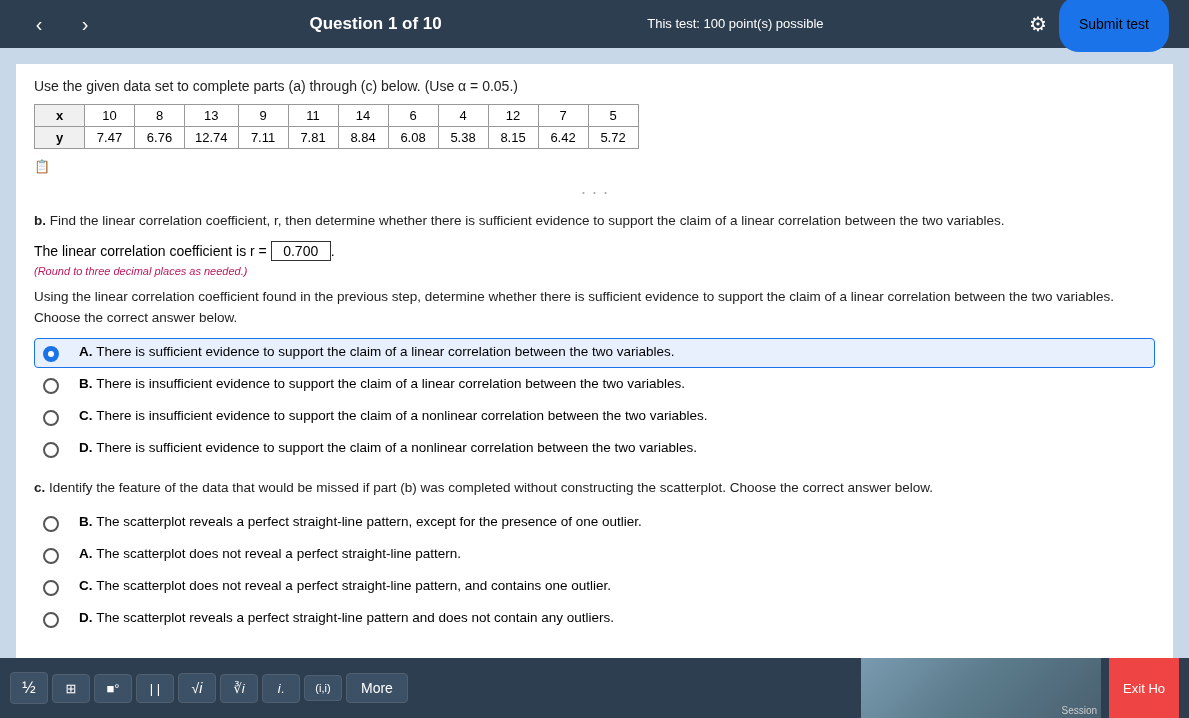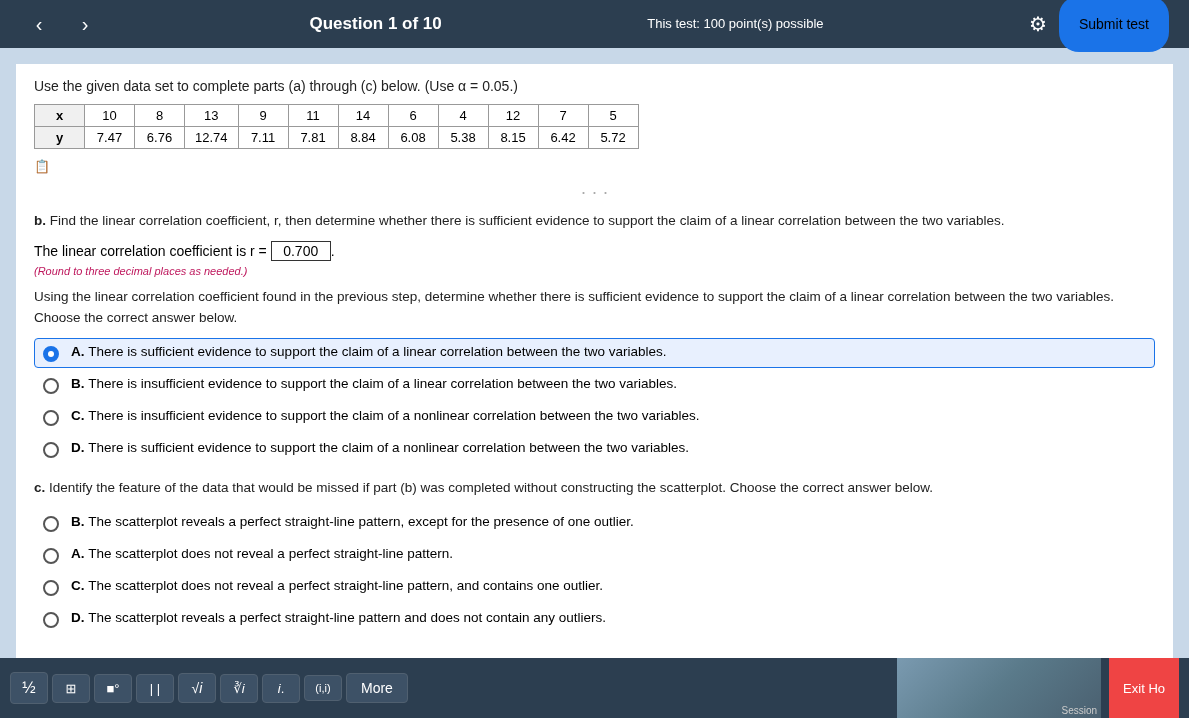--- a/index.html
+++ b/index.html
@@ -147,21 +147,21 @@
 
     
     .options-list {
       list-style: none;
       margin: 0;
       padding: 0;
     }
     .option-item {
       display: flex;
       align-items: flex-start;
-      gap: 12px;
+      gap: 20px;
       font-size: 13.5px;
       padding: 5px 8px;
       margin-bottom: 2px;
       border-radius: 4px;
       cursor: pointer;
     }
     .option-item.selected {
       background: #e8f0fe;
       border: 1.5px solid #1a73e8;
     }
@@ -232,21 +232,21 @@
       padding: 6px 14px;
       font-size: 14px;
       cursor: pointer;
     }
     .toolbar-right {
       display: flex;
       align-items: center;
       gap: 8px;
     }
     .bottom-right-section {
-      width: 204px;
+      width: 240px;
       height: 60px;
       background: #555;
       overflow: hidden;
     }
     .exit-btn {
       background: #ef4444;
       color: #fff;
       border: none;
       padding: 6px 14px;
       font-size: 13px;

